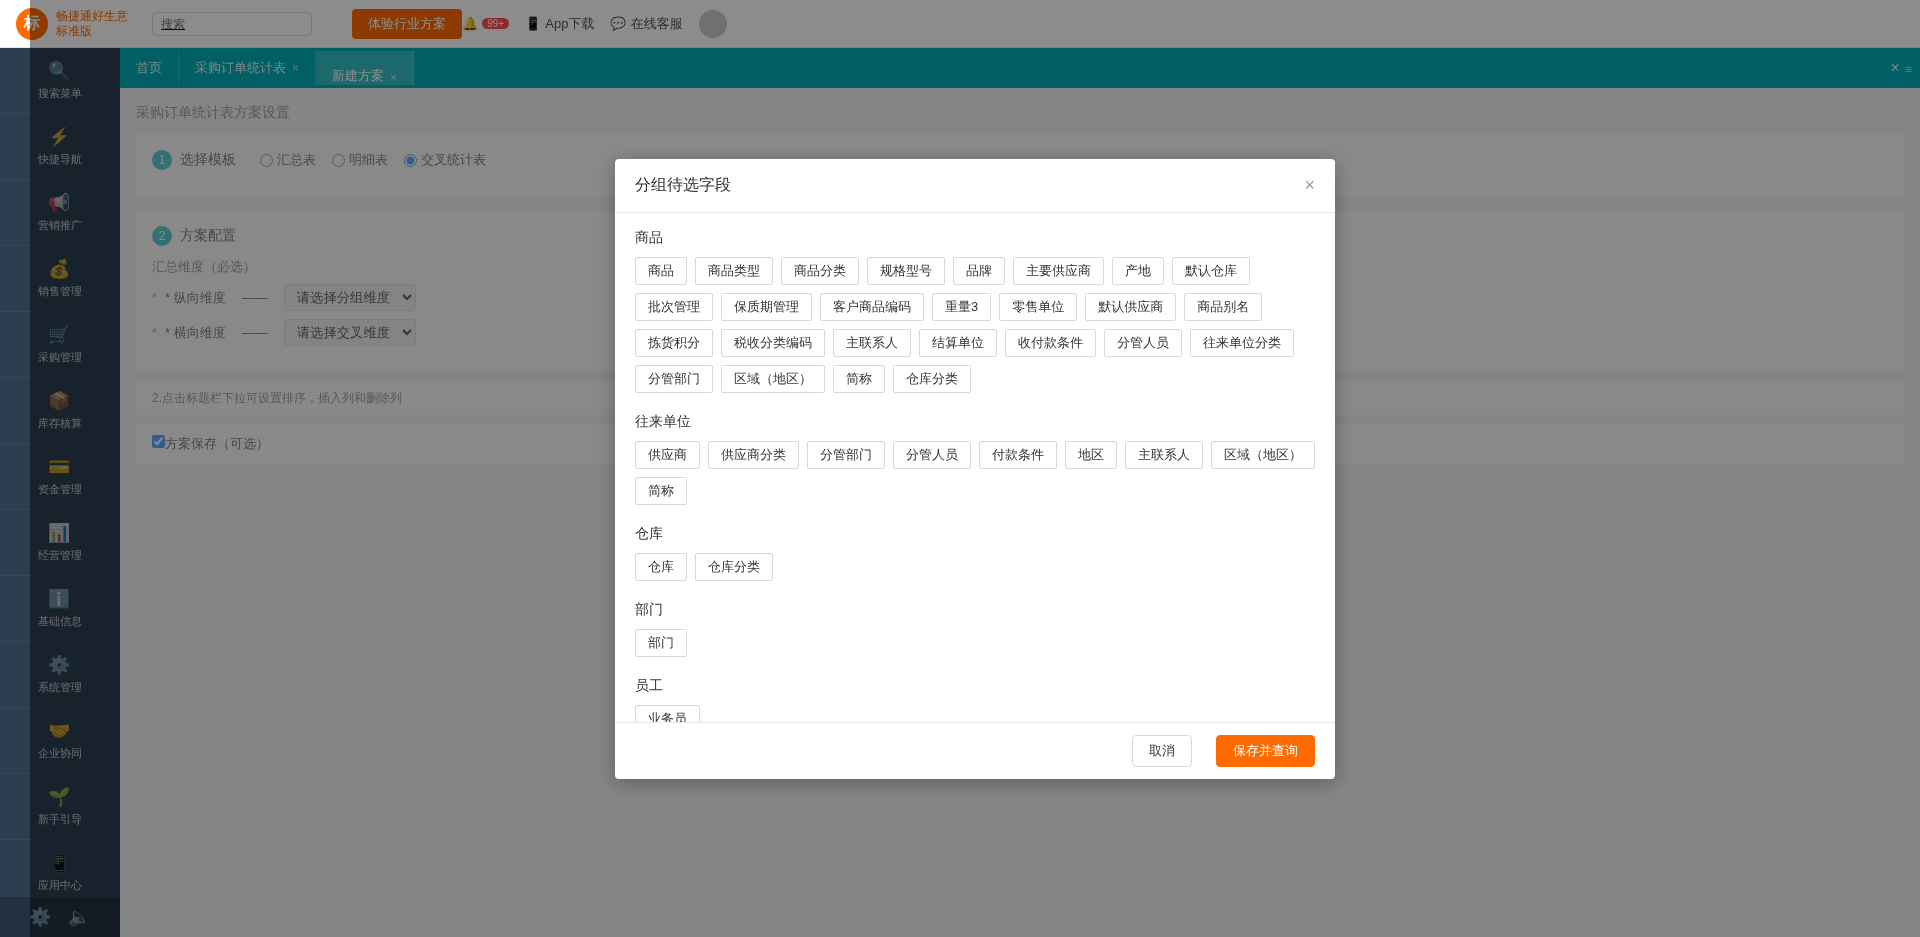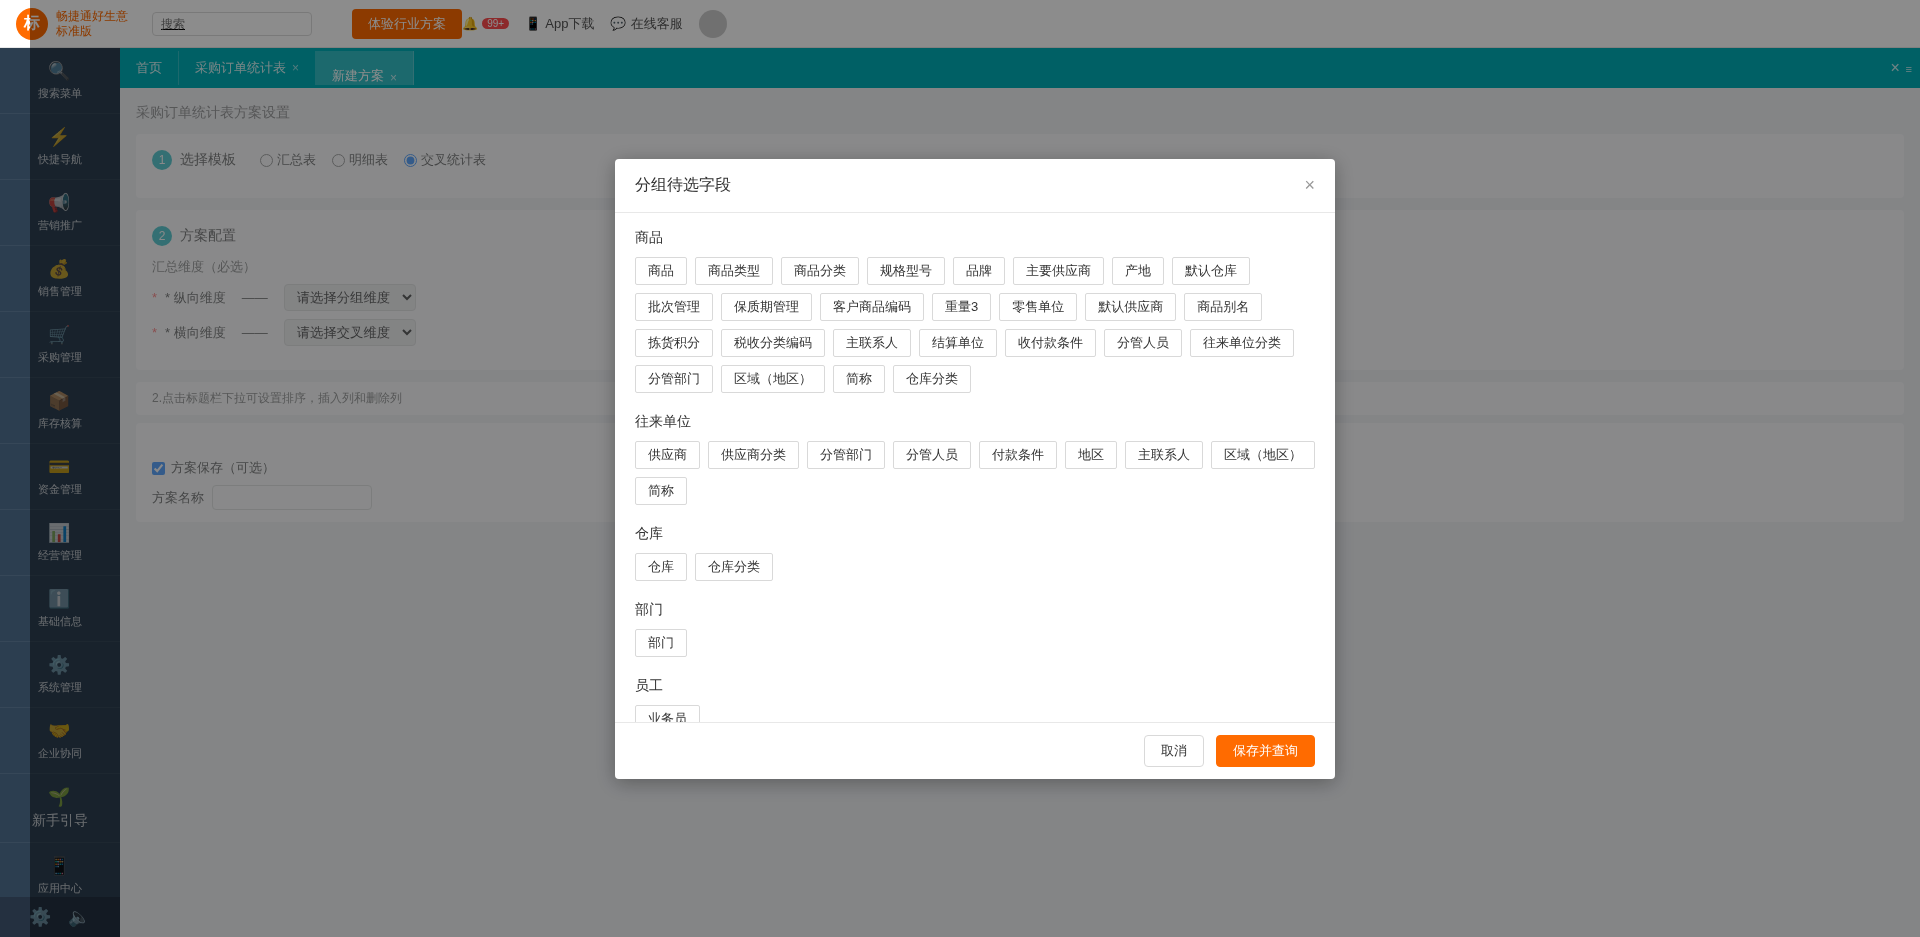--- a/index.html
+++ b/index.html
@@ -102,21 +102,21 @@
       display: flex; align-items: center; justify-content: space-between;
       flex-shrink: 0;
     }
     .dialog-title { font-size: 16px; font-weight: 500; color: #333; }
     .dialog-close { cursor: pointer; font-size: 18px; color: #999; background: none; border: none; }
     .dialog-body {
       flex: 1; overflow-y: auto; padding: 16px 20px;
     }
     .dialog-footer {
       padding: 12px 20px; border-top: 1px solid #e8e8e8;
-      display: flex; justify-content: flex-end; gap: 12px;
+      display: flex; justify-content: flex-end; gap: 24px;
       flex-shrink: 0;
     }
 
     
     .field-group { margin-bottom: 20px; }
     .field-group-title {
       font-size: 14px; font-weight: 500; color: #333;
       margin-bottom: 10px;
     }
     .field-tags { display: flex; flex-wrap: wrap; gap: 8px; }
@@ -226,21 +226,21 @@
       <div class="sidebar-item">
         <span class="sidebar-item-icon">⚙️</span>
         <span style="font-size:11px;text-align:center;">系统管理</span>
       </div>
       <div class="sidebar-item">
         <span class="sidebar-item-icon">🤝</span>
         <span style="font-size:11px;text-align:center;">企业协同</span>
       </div>
       <div class="sidebar-item">
         <span class="sidebar-item-icon">🌱</span>
-        <span style="font-size:14px;text-align:right;">新手引导</span>
+        <span style="font-size:11px;text-align:right;">新手引导</span>
       </div>
       <div class="sidebar-item">
         <span class="sidebar-item-icon">📱</span>
         <span style="font-size:11px;text-align:center;">应用中心</span>
       </div>
       <div class="sidebar-item">
         <span class="sidebar-item-icon">💬</span>
       </div>
     </div>
 </div>
@@ -311,28 +311,24 @@
         <option>请选择交叉维度</option>
       </select>
     </div>
   </div>
 
   <div style="background:white;padding:8px 16px;border-radius:4px;margin-bottom:8px;font-size:12px;color:#666;">
     <div>2.点击标题栏下拉可设置排序，插入列和删除列</div>
   </div>
 
   <div style="background:white;padding:12px 16px;border-radius:4px;margin-bottom:12px;">
-    <label style="display:flex;align-items:center;gap:6px;cursor:pointer;margin-top:24px;">
+    <label style="display:flex;align-items:flex-start;cursor:pointer;">
       <input type="checkbox" checked="" style="">
       <span>方案保存（可选）</span>
     </label>
-    <div style="display:flex;align-items:center;gap:8px;margin-top:8px;">
-      <span>方案名称</span>
-      <input type="text" style="width: 160px; padding: 4px 8px; border: 1px solid rgb(217, 217, 217); border-radius: 4px;">
-    </div>
   </div>
 </div>
 
 <div class="overlay">
   <div class="dialog">
     <div class="dialog-header">
       <span class="dialog-title">分组待选字段</span>
       <button class="dialog-close">×</button>
     </div>
 

